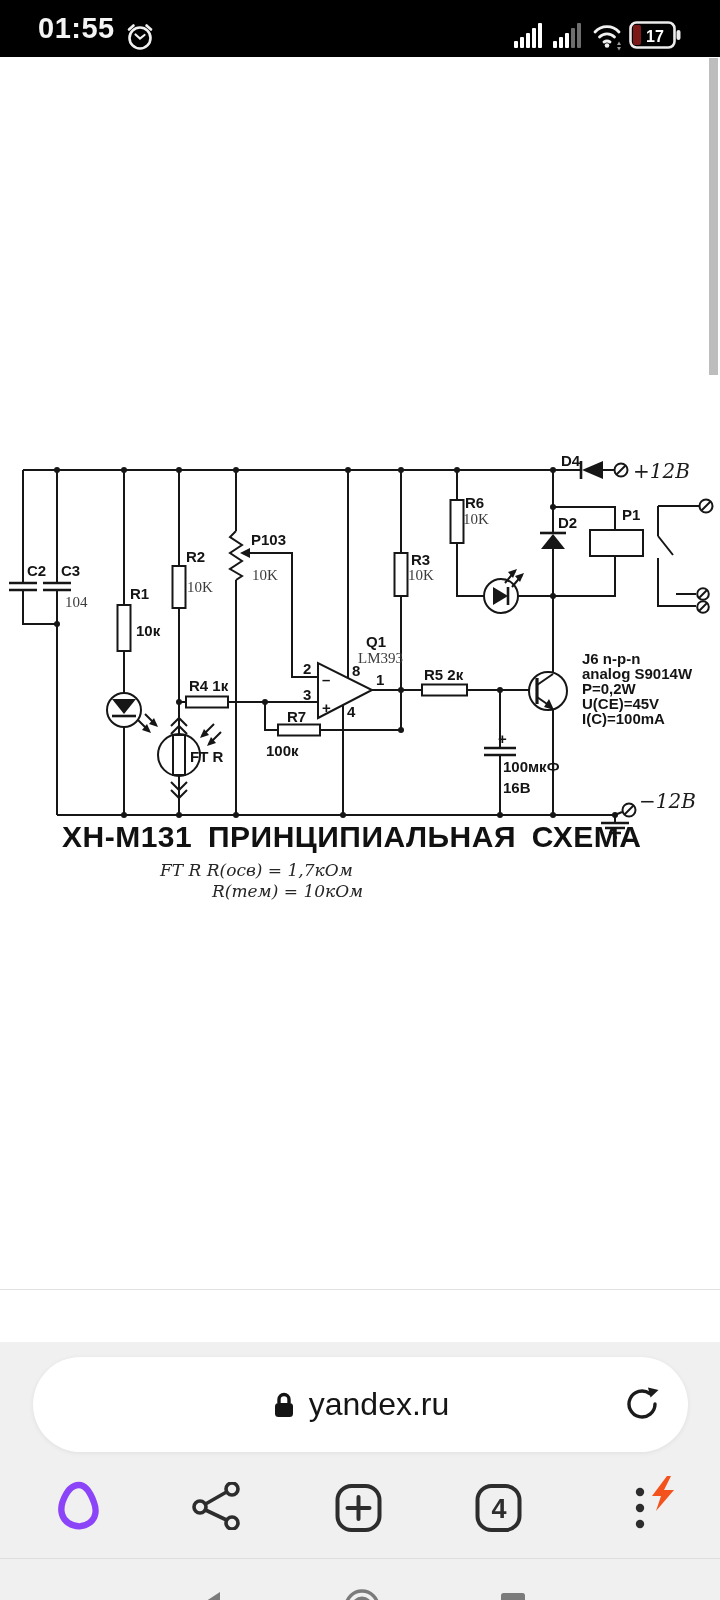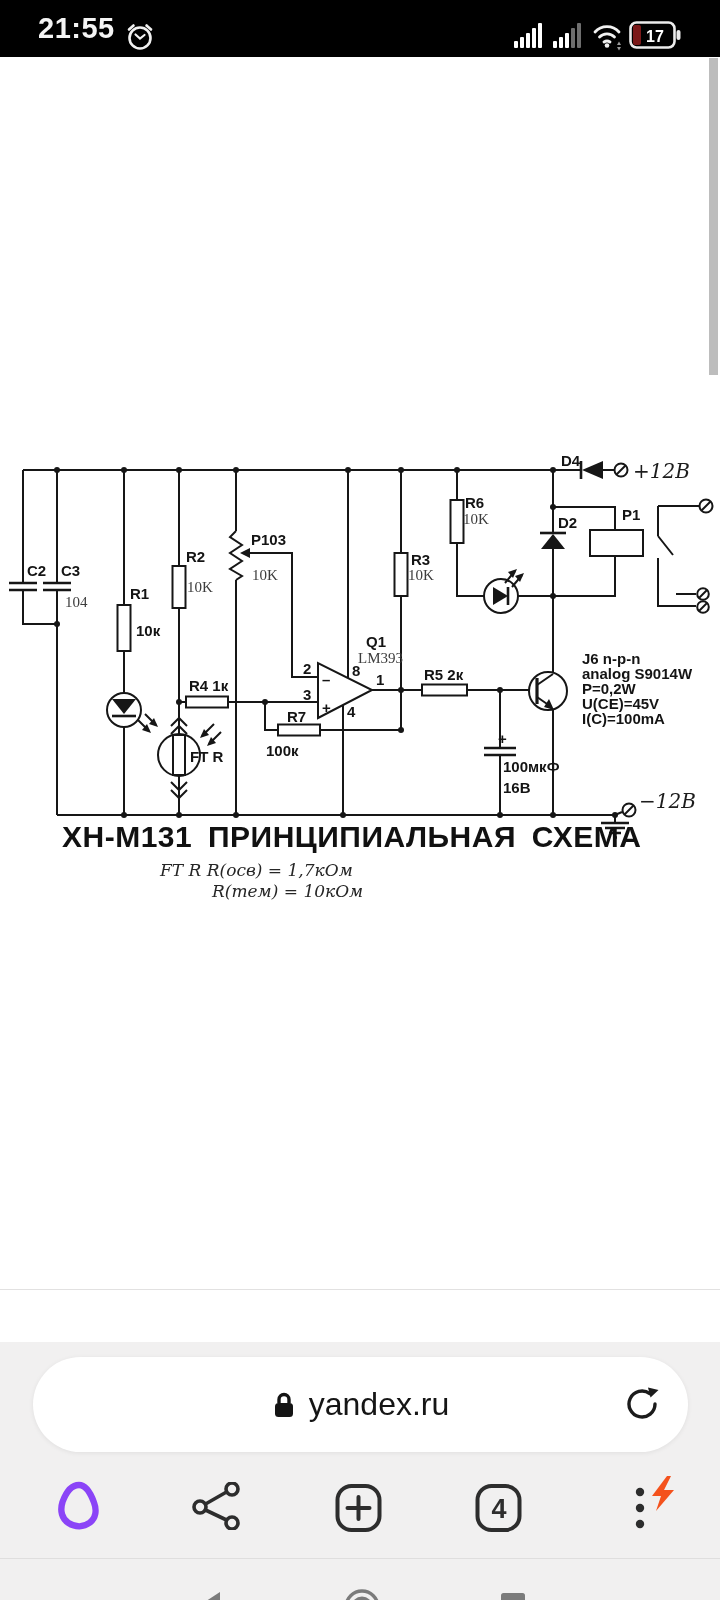--- a/index.html
+++ b/index.html
@@ -33,21 +33,21 @@
   .refresh{position:absolute;right:26px;top:27px;}
   .navline{position:absolute;left:0;top:1506px;width:720px;height:1px;background:#dfdede;}
   .icon-abs{position:absolute;}
 </style>
 </head>
 <body>
 
 <div class="screen">
 
   <div class="statusbar">
-    <div class="time">21:55</div>
+    <div class="time">01:55</div>
     <svg class="icon-abs" style="left:124px;top:21px" width="32" height="32" viewBox="0 0 32 32">
       <circle cx="16" cy="17" r="10.5" fill="none" stroke="#f1f1f1" stroke-width="2.6"></circle>
       <polyline points="11.5,13.5 16,17.5 20.5,14" fill="none" stroke="#f1f1f1" stroke-width="2.2" stroke-linecap="round"></polyline>
       <line x1="5" y1="8.5" x2="9.5" y2="4.5" stroke="#f1f1f1" stroke-width="2.6" stroke-linecap="round"></line>
       <line x1="27" y1="8.5" x2="22.5" y2="4.5" stroke="#f1f1f1" stroke-width="2.6" stroke-linecap="round"></line>
     </svg>
     <svg class="icon-abs" style="left:514px;top:23px" width="32" height="26" viewBox="0 0 32 26">
       <rect x="0" y="18" width="4" height="7" rx="1" fill="#fff"></rect>
       <rect x="6" y="14" width="4" height="11" rx="1" fill="#fff"></rect>
       <rect x="12" y="10" width="4" height="15" rx="1" fill="#fff"></rect>

